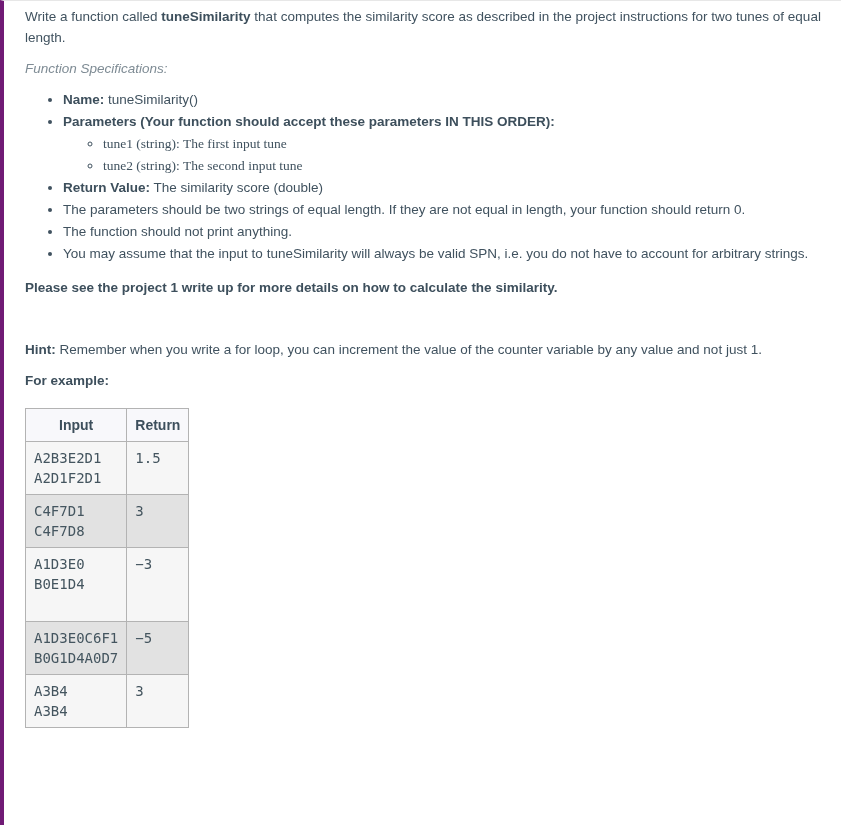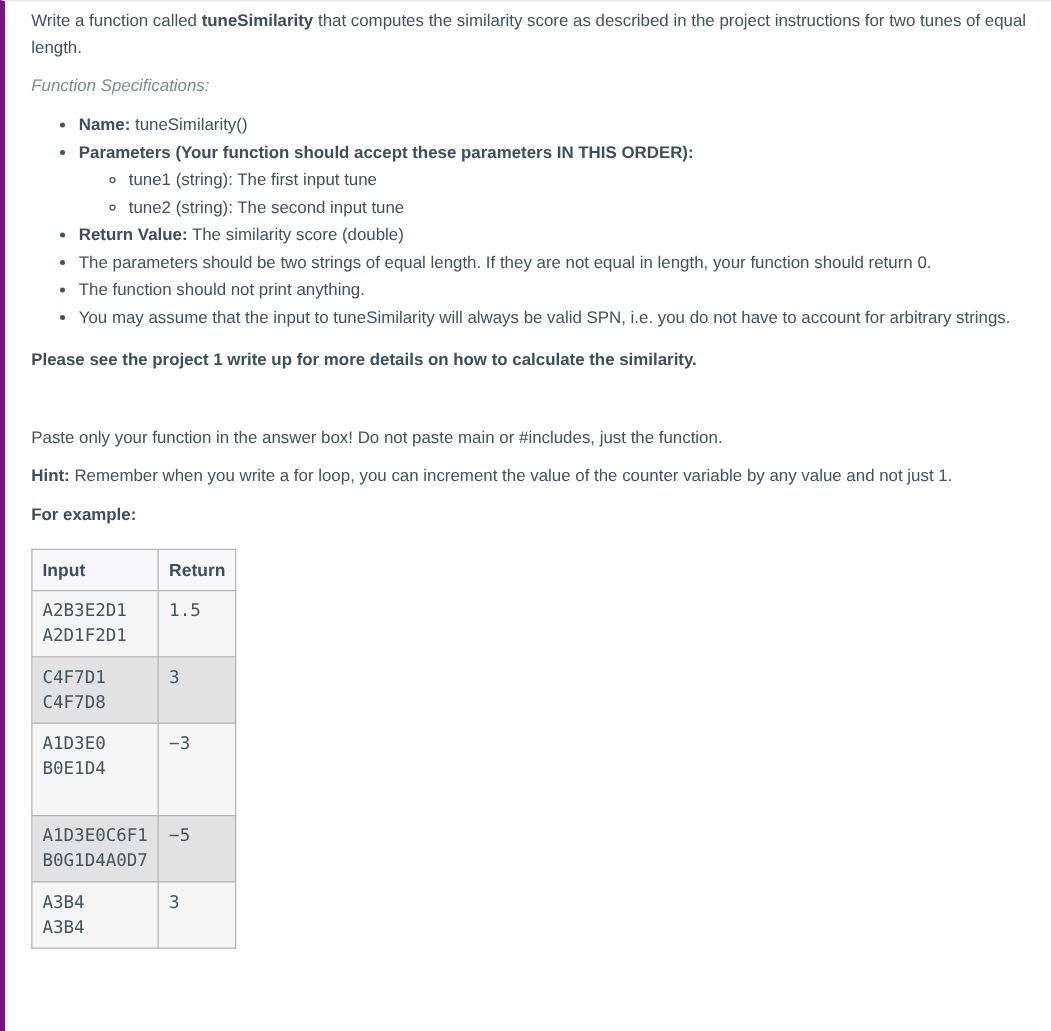--- a/index.html
+++ b/index.html
@@ -27,20 +27,21 @@
   ul.spec-list {
     margin: 2px 0 12px 0;
     padding-left: 38px;
     list-style-type: disc;
   }
   ul.spec-list > li { line-height: 22px; }
   ul.param-sublist {
     margin: 0;
     padding-left: 40px;
     list-style-type: circle;
+    font-family: Liberation Serif, serif;
   }
   ul.param-sublist > li { line-height: 22px; }
   .spacer-line { height: 21px; margin-bottom: 10px; }
   .example-heading { margin-bottom: 17px; }
   table.example-table {
     border-collapse: collapse;
     table-layout: fixed;
     margin-top: 12px;
   }
   table.example-table th, table.example-table td {
@@ -50,20 +51,21 @@
   }
   table.example-table th {
     width: 72px;
     background: #f8f8fb;
     font-size: 14px;
     font-weight: 700;
     color: #3d4f5c;
     padding: 6px 8px;
     line-height: 20px;
     white-space: nowrap;
+    text-align: center;
   }
   table.example-table th.col-result { width: 39px; }
   table.example-table td {
     font-family: "DejaVu Sans Mono", monospace;
     font-size: 14px;
     line-height: 20px;
     color: #44555f;
     padding: 6px 8px;
     white-space: pre-line;
   }
@@ -91,21 +93,20 @@
     <li><strong>Return Value:</strong><span> The similarity score (double)</span></li>
     <li>The parameters should be two strings of equal length. If they are not equal in length, your function should return 0.</li>
     <li>The function should not print anything.</li>
     <li>You may assume that the input to tuneSimilarity will always be valid SPN, i.e. you do not have to account for arbitrary strings.</li>
   </ul>
 
   <p class="bold">Please see the project 1 write up for more details on how to calculate the similarity.</p>
 
   <div class="spacer-line"></div>
 
-  <p>Paste only your function in the answer box! Do not paste main or #includes, just the function.</p>
 
   <p><strong>Hint:</strong><span> Remember when you write a for loop, you can increment the value of the counter variable by any value and not just 1.</span></p>
 
   <p class="bold example-heading">For example:</p>
 
   <table class="example-table">
     <thead>
       <tr>
         <th class="col-input">Input</th>
         <th class="col-result">Return</th>

